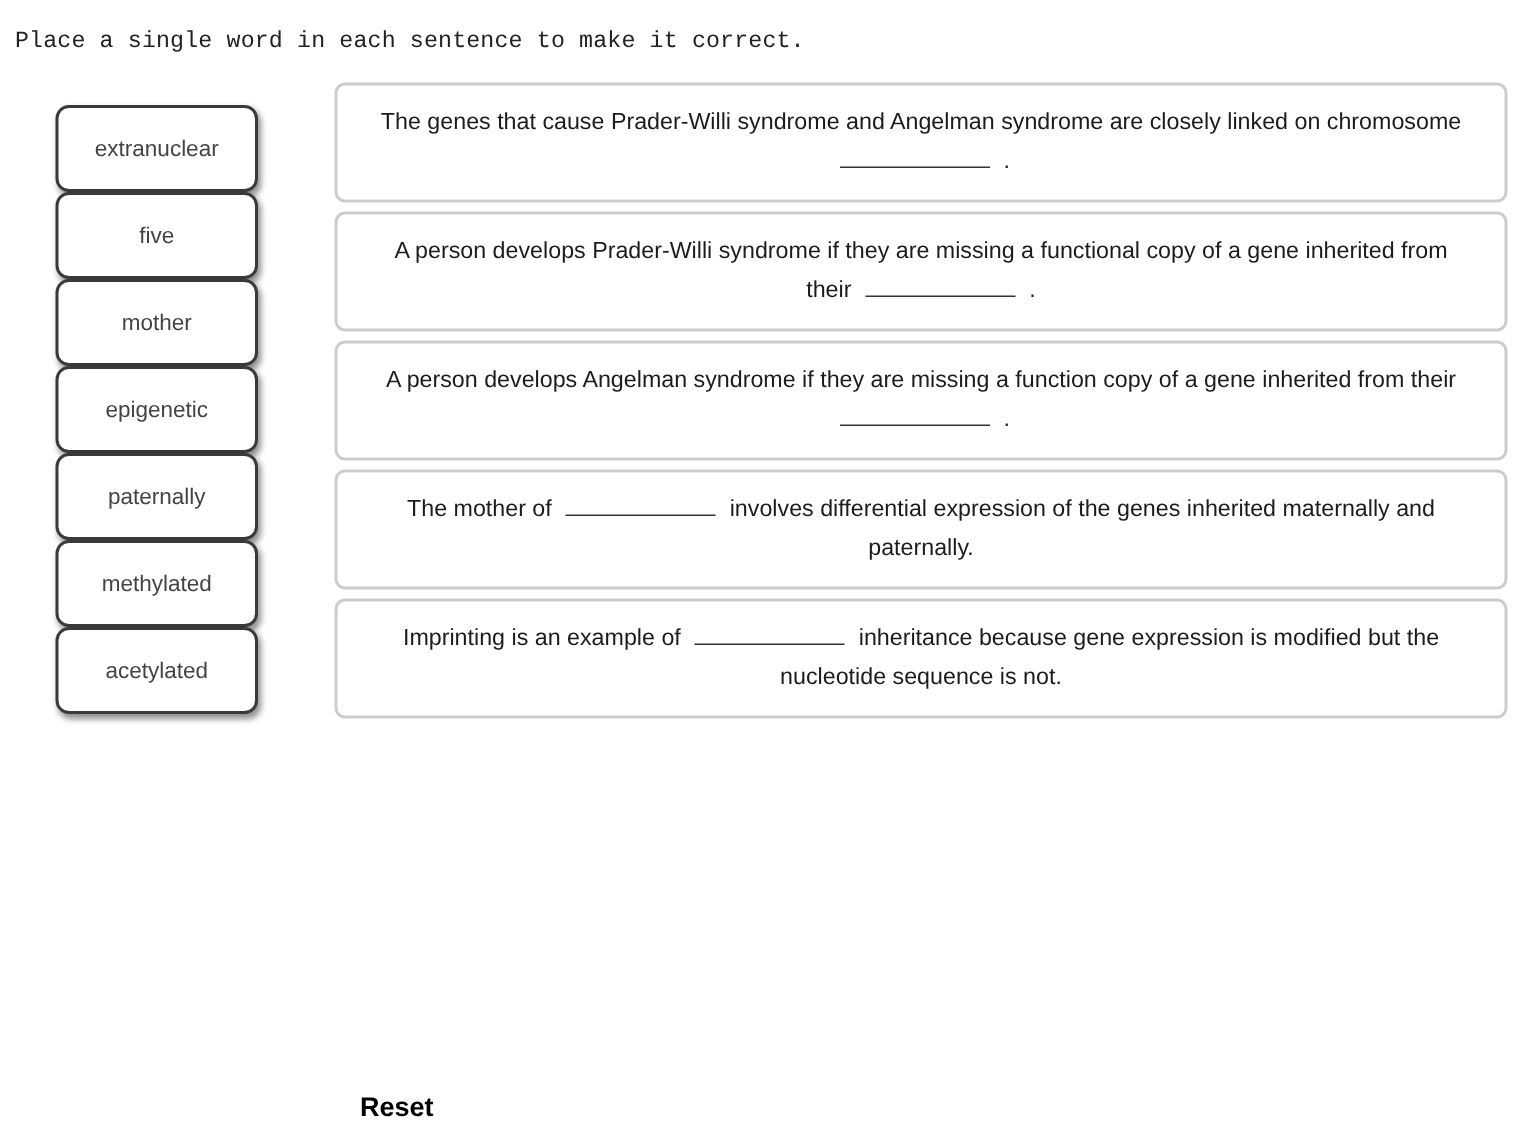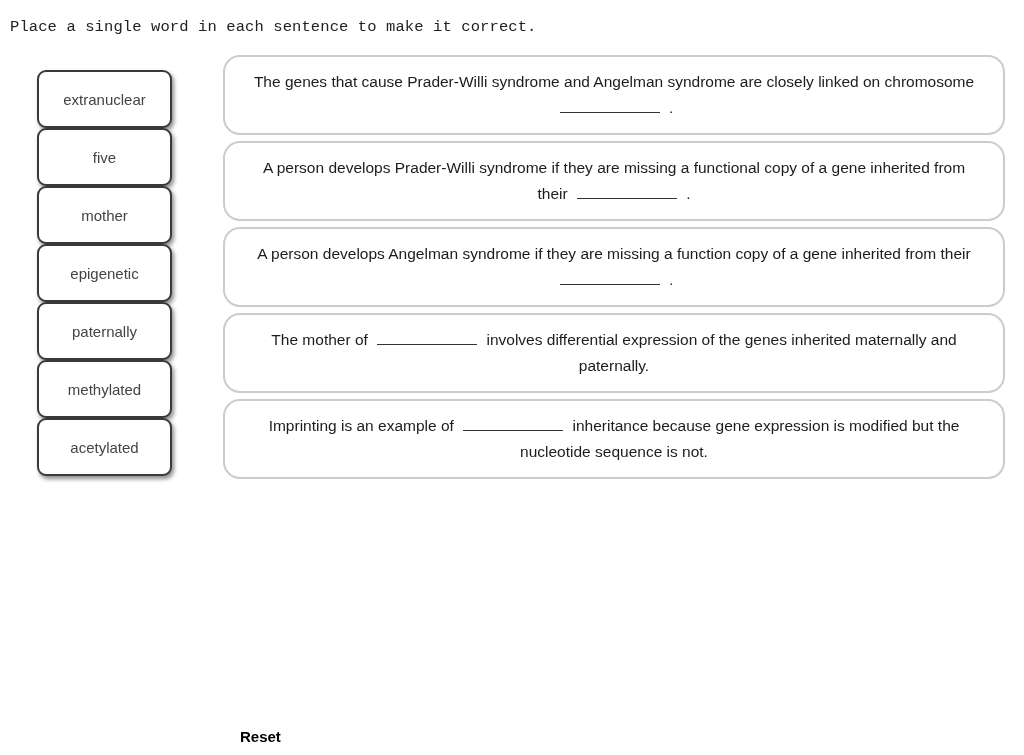--- a/index.html
+++ b/index.html
@@ -69,21 +69,21 @@
     top: 55px;
     width: 782px;
   }
 
   .sentence-box {
     width: 782px;
     min-height: 75px;
     margin-bottom: 6px;
     background: #ffffff;
     border: 2px solid #cccccc;
-    border-radius: 17px;
+    border-radius: 7px;
     display: flex;
     align-items: center;
     justify-content: center;
     padding: 12px 26px;
   }
 
   .sentence-text {
     font-size: 15.5px;
     line-height: 26px;
     color: #1c1c1c;
@@ -100,21 +100,21 @@
     vertical-align: baseline;
     height: 15px;
     cursor: pointer;
   }
 
   
   #reset-button {
     position: absolute;
     left: 240px;
     top: 728px;
-    font-size: 15px;
+    font-size: 18px;
     font-weight: bold;
     color: #000000;
     cursor: pointer;
     user-select: none;
   }
 </style>
 </head>
 <body>
 
 <div id="instruction">Place a single word in each sentence to make it correct.</div>

